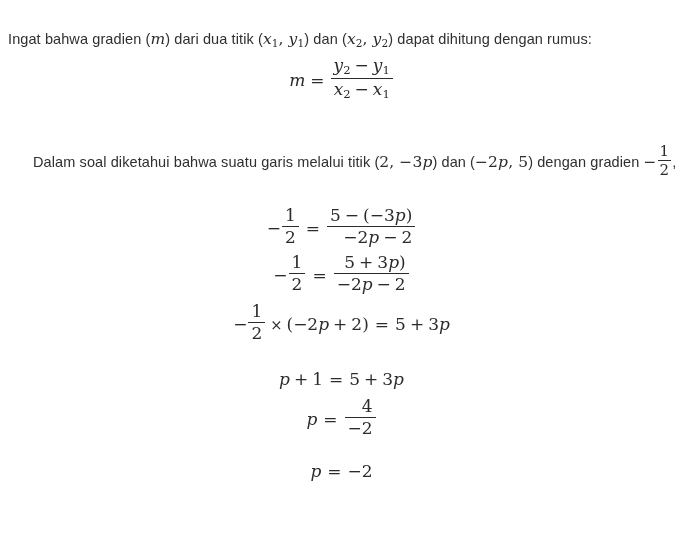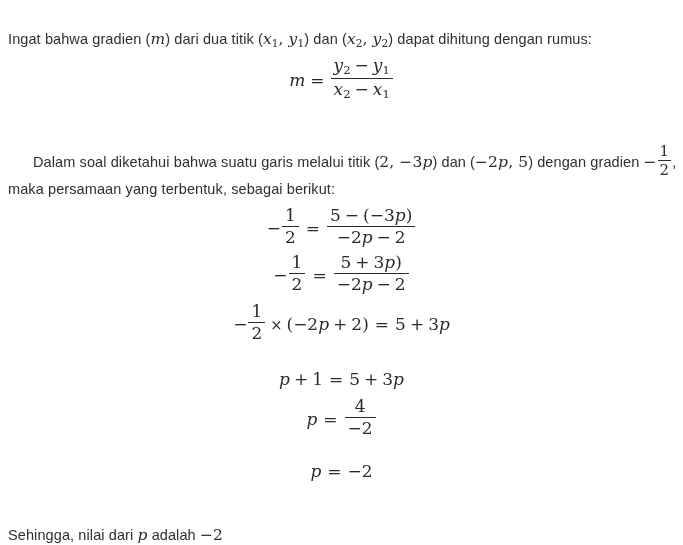--- a/index.html
+++ b/index.html
@@ -60,21 +60,21 @@
     font-family: "DejaVu Serif", "Liberation Serif", serif;
     font-size: 15.5px;
     color: #2b2b2b;
     white-space: nowrap;
   }
 
   
   .frac {
     display: inline-block;
     vertical-align: -0.52em;
-    text-align: center;
+    text-align: right;
     line-height: 1.12;
     margin: 0 1px;
   }
   .frac > .num {
     display: block;
     padding: 0 3px 1px 3px;
     border-bottom: 1.2px solid #2b2b2b;
   }
   .frac > .den {
     display: block;
@@ -153,21 +153,20 @@
     <span class="mi">m</span><span class="mo eq-gap">=</span><span class="frac">
       <span class="num"><span class="mi">y</span><span class="sub sub-n">2</span><span class="mo" style="padding:0 4px">−</span><span class="mi">y</span><span class="sub sub-n">1</span></span>
       <span class="den"><span class="mi">x</span><span class="sub sub-n">2</span><span class="mo" style="padding:0 4px">−</span><span class="mi">x</span><span class="sub sub-n">1</span></span>
     </span>
   </div>
 
   <p class="prose para-given">
     <span>Dalam soal diketahui bahwa suatu garis melalui titik (</span><span class="imath"><span class="mn">2, </span><span class="mn">−3</span><span class="mi">p</span></span><span>) dan (</span><span class="imath"><span class="mn">−2</span><span class="mi">p</span><span class="mn">, 5</span></span><span>) dengan gradien </span><span class="imath"><span class="mo">−</span><span class="frac-inline"><span class="num mn">1</span><span class="den mn">2</span></span></span><span>,</span>
   </p>
 
-  <p class="prose line2">maka persamaan yang terbentuk, sebagai berikut:</p>
 
   <div class="eq-block math">
 
     <div class="eq-row r1">
       <span class="mo">−</span><span class="frac"><span class="num mn">1</span><span class="den mn">2</span></span><span class="mo sp-eq">=</span><span class="frac"><span class="num"><span class="mn">5</span><span class="mo" style="padding:0 4px">−</span><span class="mo">(</span><span class="mn">−3</span><span class="mi">p</span><span class="mo">)</span></span><span class="den"><span class="mn">−2</span><span class="mi">p</span><span class="mo" style="padding:0 4px">−</span><span class="mn">2</span></span></span>
     </div>
 
     <div class="eq-row r2">
       <span class="mo">−</span><span class="frac"><span class="num mn">1</span><span class="den mn">2</span></span><span class="mo sp-eq">=</span><span class="frac"><span class="num"><span class="mn">5</span><span class="mo" style="padding:0 4px">+</span><span class="mn">3</span><span class="mi">p</span><span class="mo">)</span></span><span class="den"><span class="mn">−2</span><span class="mi">p</span><span class="mo" style="padding:0 4px">−</span><span class="mn">2</span></span></span>
     </div>
@@ -184,17 +183,14 @@
     <div class="eq-row r6">
       <span class="mi">p</span><span class="mo sp-eq">=</span><span class="frac"><span class="num mn">4</span><span class="den mn">−2</span></span>
     </div>
 
     <div class="eq-row r7">
       <span class="mi">p</span><span class="mo sp-eq">=</span><span class="mn">−2</span>
     </div>
 
   </div>
 
-  <p class="prose para-conclusion">
-    <span>Sehingga, nilai dari </span><span class="imath mi">p</span><span> adalah </span><span class="imath mn">−2</span>
-  </p>
 
 </div>
 
 </body></html>

